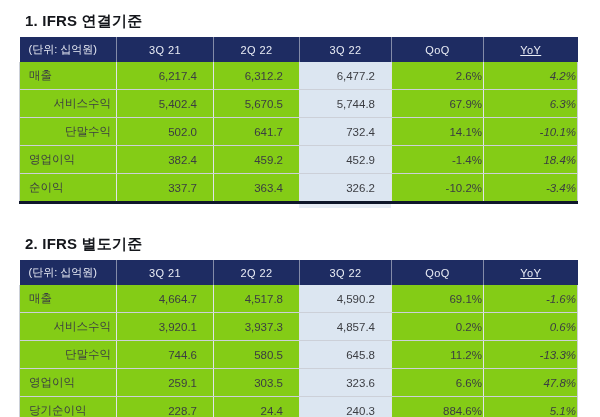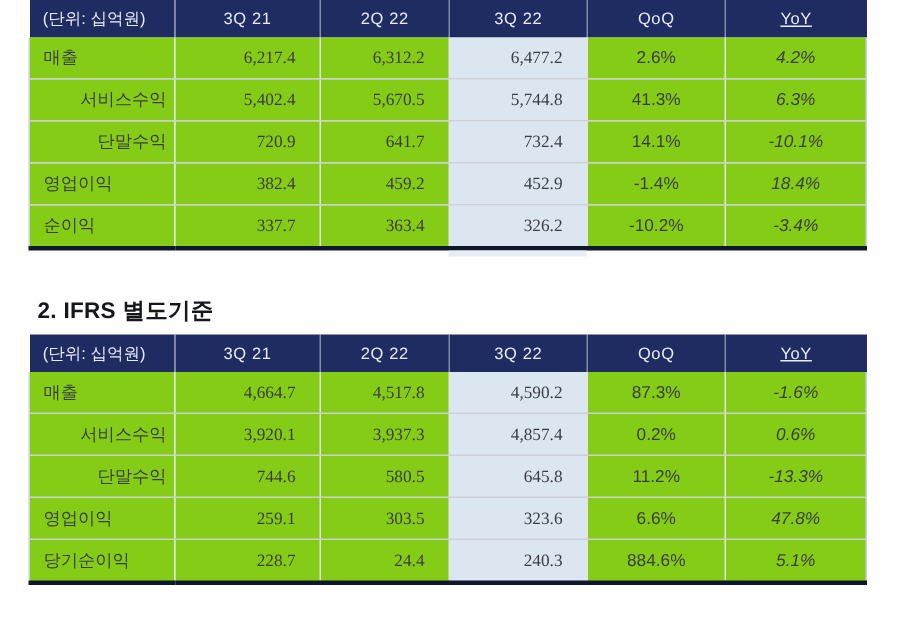--- a/index.html
+++ b/index.html
@@ -54,37 +54,38 @@
     border-bottom: 1px solid #ccd0d8;
     border-right: 1px solid #e0e3e9;
     background: #84cc16;
   }
   tbody td:first-child { border-left: 1px solid #ccd0d8; }
   tbody td:last-child { border-right: 1px solid #ccd0d8; font-style: italic; }
   tbody tr:last-child td { border-bottom: 3px solid #0f172a; }
 
   td.lbl { text-align: left; padding-left: 9px; }
   tr.indent td.lbl { text-align: right; padding-right: 5px; }
-  td.num { text-align: right; padding-right: 16px; font-family: Liberation Serif, serif; }
-  td.pct { text-align: center; }
+  td.num { text-align: right; padding-right: 16px; }
+  td.pct { text-align: right; }
   td.hl { background: var(--highlight, #dce6f1); }
 
   .hl-tail {
     width: 92px;
     height: 4px;
     margin-left: 280px;
     background: var(--highlight-tail, #e7edf5);
   }
 </style>
 </head>
 <body>
 
 <div class="page">
 
   <section class="tbl-section first">
+    <h2 class="tbl-title">1. IFRS 연결기준</h2>
     <table class="fin-table">
       <colgroup>
         <col class="c-label">
           <col class="c-q1">
           <col class="c-q2">
           <col class="c-q3">
           <col class="c-qoq">
           <col class="c-yoy">
       </colgroup>
       <thead>
@@ -104,26 +105,26 @@
           <td class="num">6,312.2</td>
           <td class="num hl">6,477.2</td>
           <td class="pct">2.6%</td>
           <td class="pct">4.2%</td>
         </tr>
         <tr class="indent">
           <td class="lbl">서비스수익</td>
           <td class="num">5,402.4</td>
           <td class="num">5,670.5</td>
           <td class="num hl">5,744.8</td>
-          <td class="pct">41.3%</td>
+          <td class="pct">67.9%</td>
           <td class="pct">6.3%</td>
         </tr>
         <tr class="indent">
           <td class="lbl">단말수익</td>
-          <td class="num">720.9</td>
+          <td class="num">502.0</td>
           <td class="num">641.7</td>
           <td class="num hl">732.4</td>
           <td class="pct">14.1%</td>
           <td class="pct">-10.1%</td>
         </tr>
         <tr>
           <td class="lbl">영업이익</td>
           <td class="num">382.4</td>
           <td class="num">459.2</td>
           <td class="num hl">452.9</td>
@@ -163,21 +164,21 @@
           <th>QoQ</th>
           <th>YoY</th>
         </tr>
       </thead>
       <tbody>
         <tr>
           <td class="lbl">매출</td>
           <td class="num">4,664.7</td>
           <td class="num">4,517.8</td>
           <td class="num hl">4,590.2</td>
-          <td class="pct">87.3%</td>
+          <td class="pct">69.1%</td>
           <td class="pct">-1.6%</td>
         </tr>
         <tr class="indent">
           <td class="lbl">서비스수익</td>
           <td class="num">3,920.1</td>
           <td class="num">3,937.3</td>
           <td class="num hl">4,857.4</td>
           <td class="pct">0.2%</td>
           <td class="pct">0.6%</td>
         </tr>

